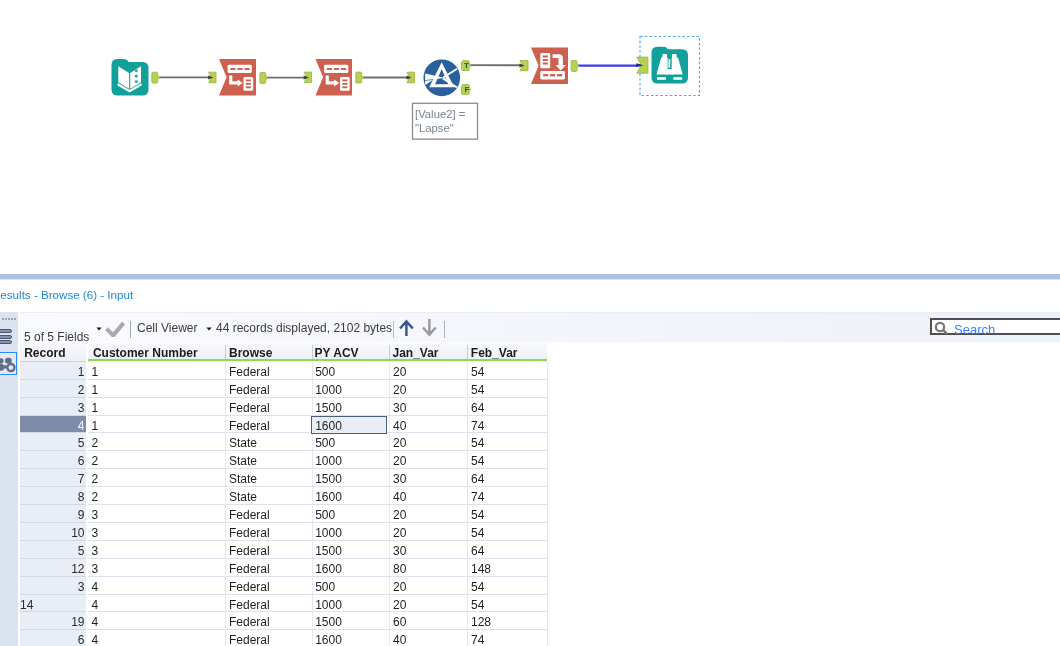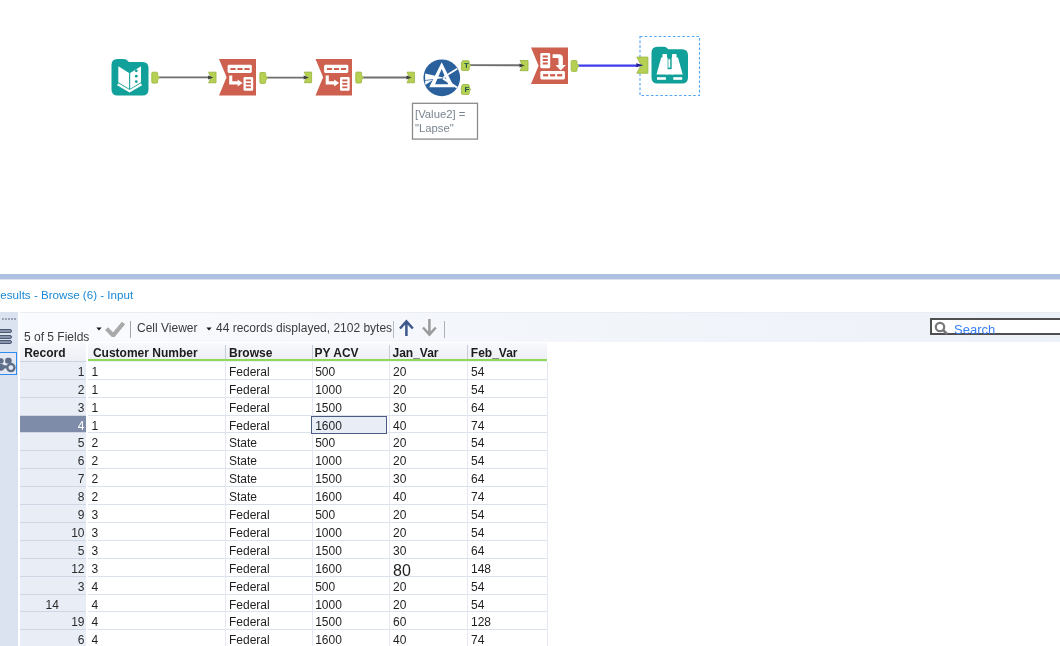--- a/index.html
+++ b/index.html
@@ -263,29 +263,29 @@
     <div style="position:absolute;left:20px;top:543.8px;width:64.5px;text-align:right;font-size:12px;color:#2B2B2B">5</div>
     <div style="position:absolute;left:91.5px;top:543.8px;font-size:12px;color:#1F1F1F;white-space:nowrap">3</div>
     <div style="position:absolute;left:229.0px;top:543.8px;font-size:12px;color:#1F1F1F;white-space:nowrap">Federal</div>
     <div style="position:absolute;left:315.2px;top:543.8px;font-size:12px;color:#1F1F1F;white-space:nowrap">1500</div>
     <div style="position:absolute;left:393.0px;top:543.8px;font-size:12px;color:#1F1F1F;white-space:nowrap">30</div>
     <div style="position:absolute;left:471.0px;top:543.8px;font-size:12px;color:#1F1F1F;white-space:nowrap">64</div>
     <div style="position:absolute;left:20px;top:561.7px;width:64.5px;text-align:right;font-size:12px;color:#2B2B2B">12</div>
     <div style="position:absolute;left:91.5px;top:561.7px;font-size:12px;color:#1F1F1F;white-space:nowrap">3</div>
     <div style="position:absolute;left:229.0px;top:561.7px;font-size:12px;color:#1F1F1F;white-space:nowrap">Federal</div>
     <div style="position:absolute;left:315.2px;top:561.7px;font-size:12px;color:#1F1F1F;white-space:nowrap">1600</div>
-    <div style="position:absolute;left:393.0px;top:561.7px;font-size:16px;color:#1F1F1F;white-space:nowrap">80</div>
+    <div style="position:absolute;left:393.0px;top:561.7px;font-size:12px;color:#1F1F1F;white-space:nowrap">80</div>
     <div style="position:absolute;left:471.0px;top:561.7px;font-size:12px;color:#1F1F1F;white-space:nowrap">148</div>
     <div style="position:absolute;left:20px;top:579.6px;width:64.5px;text-align:right;font-size:12px;color:#2B2B2B">3</div>
     <div style="position:absolute;left:91.5px;top:579.6px;font-size:12px;color:#1F1F1F;white-space:nowrap">4</div>
     <div style="position:absolute;left:229.0px;top:579.6px;font-size:12px;color:#1F1F1F;white-space:nowrap">Federal</div>
     <div style="position:absolute;left:315.2px;top:579.6px;font-size:12px;color:#1F1F1F;white-space:nowrap">500</div>
     <div style="position:absolute;left:393.0px;top:579.6px;font-size:12px;color:#1F1F1F;white-space:nowrap">20</div>
     <div style="position:absolute;left:471.0px;top:579.6px;font-size:12px;color:#1F1F1F;white-space:nowrap">54</div>
-    <div style="position:absolute;left:20px;top:597.5px;width:64.5px;text-align:center;font-size:12px;color:#2B2B2B">14</div>
+    <div style="position:absolute;left:20px;top:597.5px;width:64.5px;text-align:left;font-size:12px;color:#2B2B2B">14</div>
     <div style="position:absolute;left:91.5px;top:597.5px;font-size:12px;color:#1F1F1F;white-space:nowrap">4</div>
     <div style="position:absolute;left:229.0px;top:597.5px;font-size:12px;color:#1F1F1F;white-space:nowrap">Federal</div>
     <div style="position:absolute;left:315.2px;top:597.5px;font-size:12px;color:#1F1F1F;white-space:nowrap">1000</div>
     <div style="position:absolute;left:393.0px;top:597.5px;font-size:12px;color:#1F1F1F;white-space:nowrap">20</div>
     <div style="position:absolute;left:471.0px;top:597.5px;font-size:12px;color:#1F1F1F;white-space:nowrap">54</div>
     <div style="position:absolute;left:20px;top:615.4px;width:64.5px;text-align:right;font-size:12px;color:#2B2B2B">19</div>
     <div style="position:absolute;left:91.5px;top:615.4px;font-size:12px;color:#1F1F1F;white-space:nowrap">4</div>
     <div style="position:absolute;left:229.0px;top:615.4px;font-size:12px;color:#1F1F1F;white-space:nowrap">Federal</div>
     <div style="position:absolute;left:315.2px;top:615.4px;font-size:12px;color:#1F1F1F;white-space:nowrap">1500</div>
     <div style="position:absolute;left:393.0px;top:615.4px;font-size:12px;color:#1F1F1F;white-space:nowrap">60</div>

